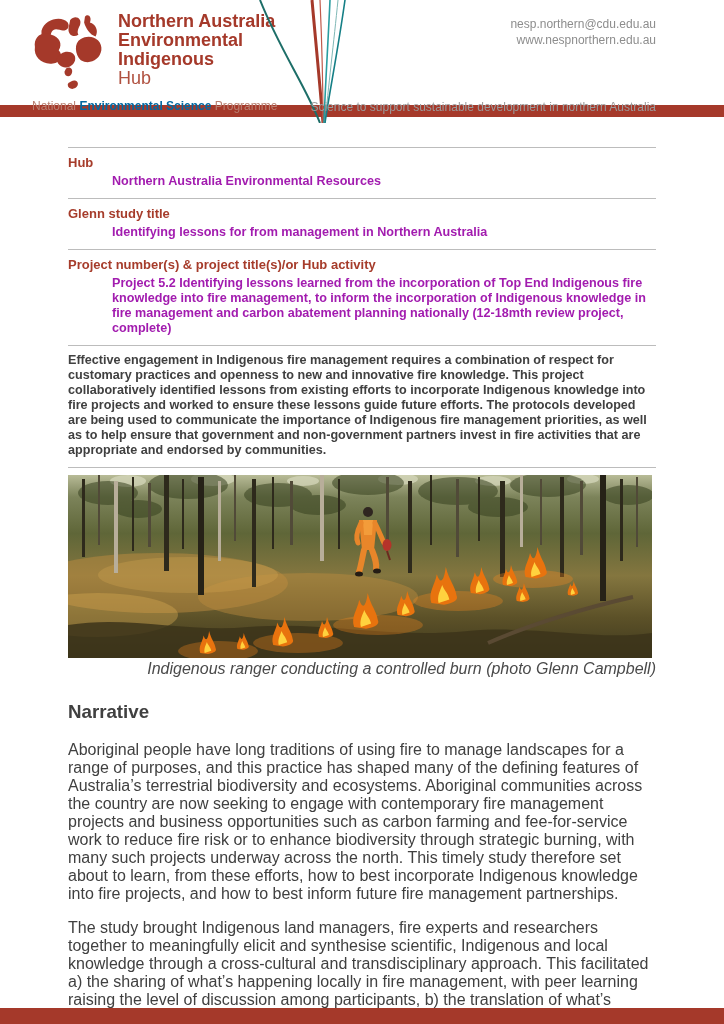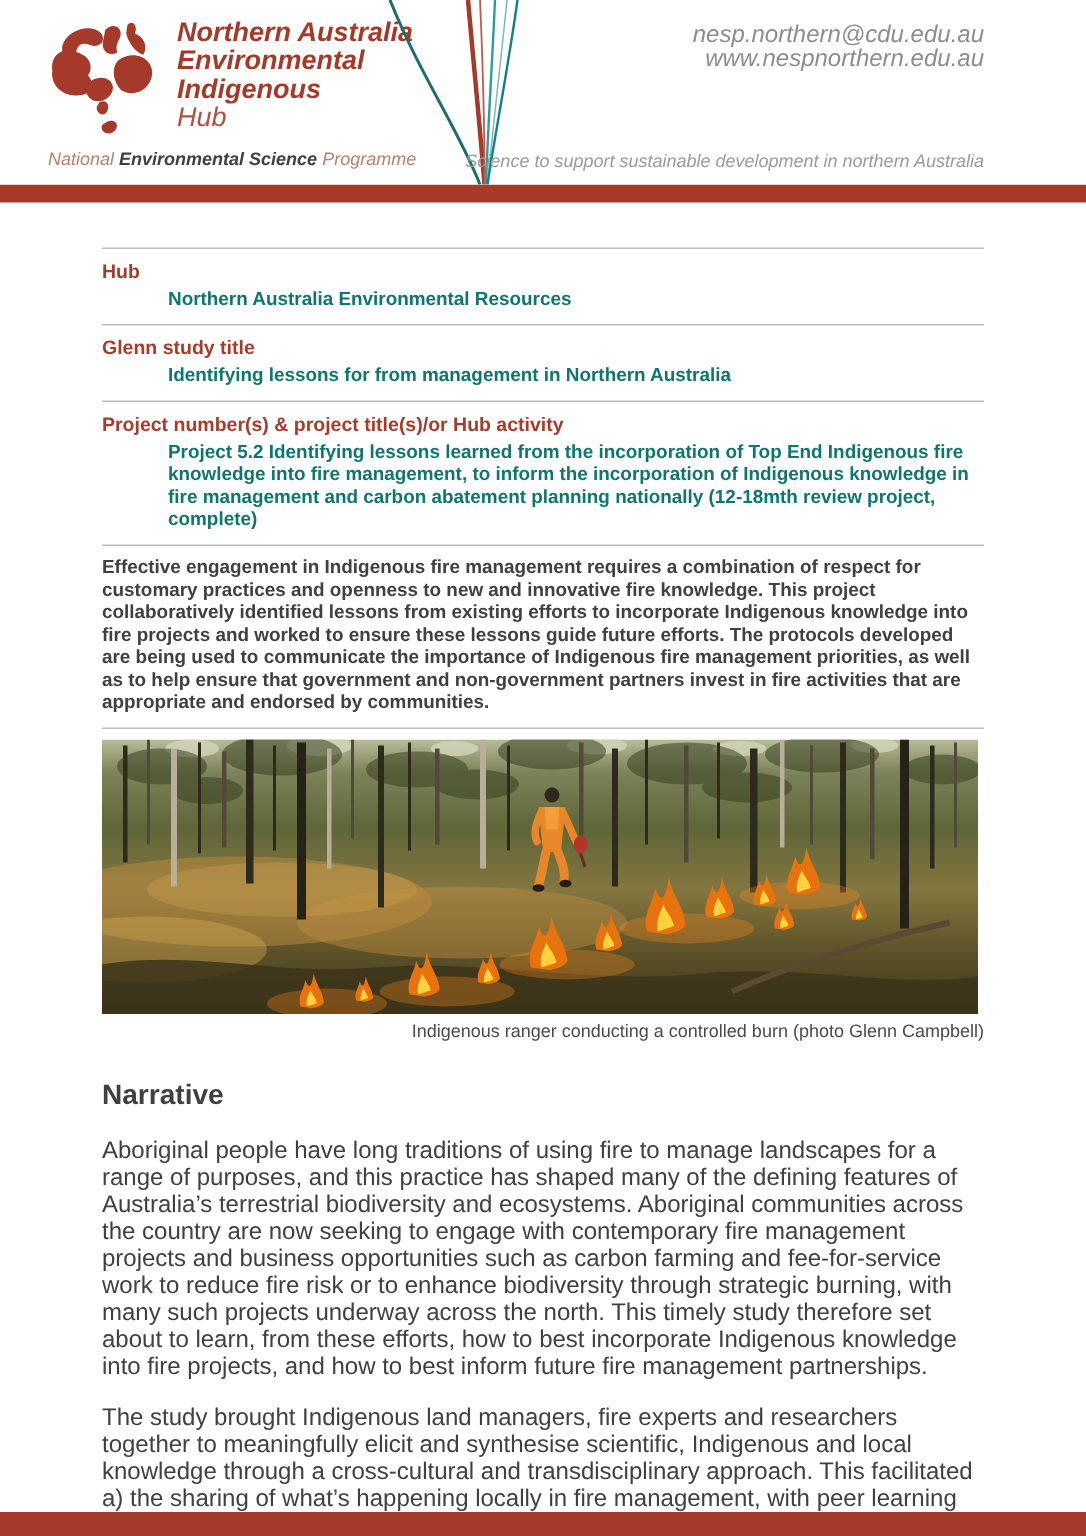--- a/index.html
+++ b/index.html
@@ -6,43 +6,43 @@
   html, body { margin: 0; padding: 0; }
   body {
     width: 724px; height: 1024px;
     position: relative;
     background: #ffffff;
     overflow: hidden;
     font-family: "Liberation Sans", "DejaVu Sans", sans-serif;
     color: #404040;
   }
   
-  .header { position: relative; height: 123px; background: #fff; font-style: italic; }
+  .header { position: relative; height: 105px; background: #fff; }
   .logo-map { position: absolute; left: 30px; top: 8px; }
   .logo-text { position: absolute; left: 118px; top: 12px; line-height: 19px; }
   .logo-text .bold-line { font-size: 18px; font-weight: bold; color: #a5392a; }
   .logo-text .hub-line { font-size: 18px; font-weight: normal; color: #b05140; }
   .stems { position: absolute; left: 250px; top: 0; }
   .contact { position: absolute; right: 68px; top: 16px; text-align: right;
-             font-size: 16px; line-height: 16px; color: #8d8d8d; }
+             font-size: 12px; line-height: 16px; color: #8d8d8d; }
   .tagline-left { position: absolute; left: 32px; top: 99px; font-size: 12px; color: #b97f70; }
-  .tagline-left b { color: #404040; text-align: center; }
+  .tagline-left b { color: #0369a1; text-align: center; }
   .tagline-right { position: absolute; right: 68px; top: 100px; font-size: 12px; color: #9b9b9b; text-align: center; }
   .redbar { width: 724px; height: 12px; background: #a5392a; }
   
   .content { margin: 30px 68px 0 68px; }
   .row { border-top: 1px solid #bcbcbc; padding: 7px 0 9px 0; }
   .row h3 { margin: 0 0 4px 0; font-size: 13px; line-height: 15px;
             font-weight: bold; color: #a63c2b; }
   .row p { margin: 0; font-size: 12.6px; line-height: 15px; font-weight: bold; }
-  .row p.bold { font-weight: bold; color: #0f766e; padding-left: 44px; }
+  .row p.bold { font-weight: bold; color: #a21caf; padding-left: 44px; }
   .photo-row { border-top: 1px solid #bcbcbc; padding-top: 7px; }
   figure { margin: 0; }
   .photo-svg { display: block; width: 584px; height: 183px; }
-  figcaption { text-align: right; font-size: 12px; 
+  figcaption { text-align: right; font-size: 16px; font-style: italic;
                color: #4a4a4a; margin-top: 4px; line-height: 14px; }
   .narrative { padding: 6px 0 9px 0; border-bottom: 1px solid #bcbcbc; }
   .narrative p + p { margin-top: 8px; }
   .footbar { position: absolute; left: 0; bottom: 0; width: 724px; height: 16px;
              background: #a5392a; }
 </style>
 </head>
 <body>
 
 <div class="header">

